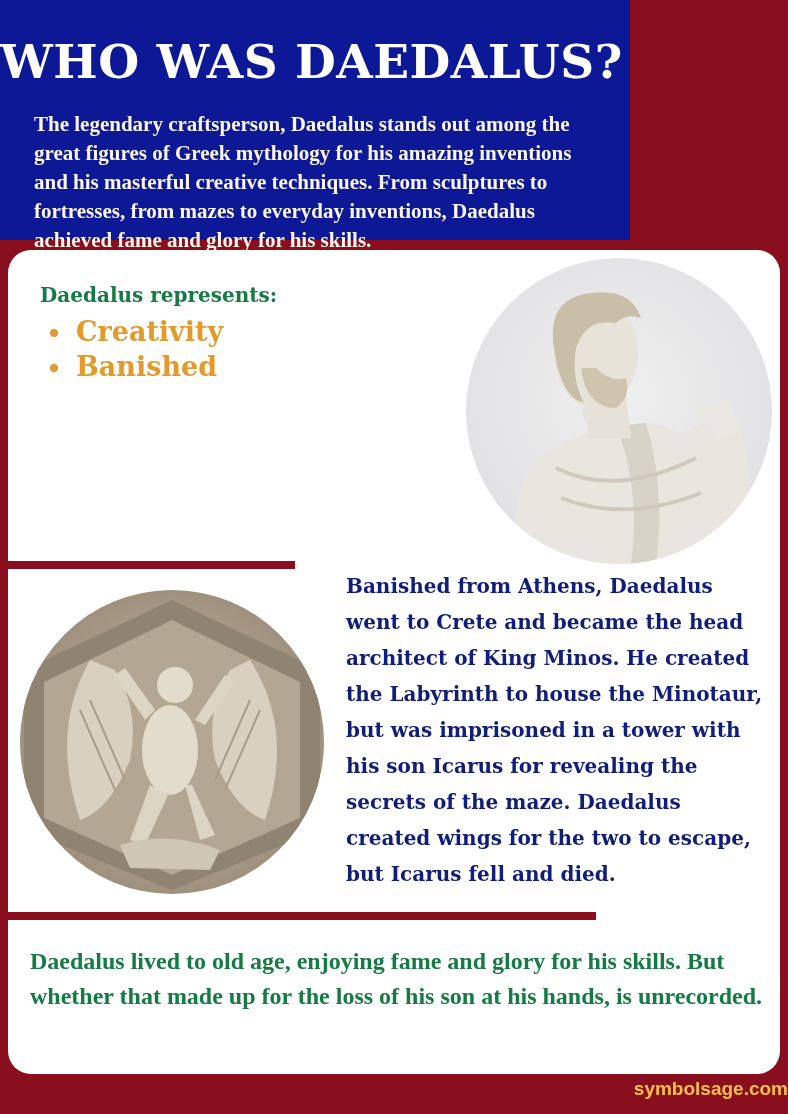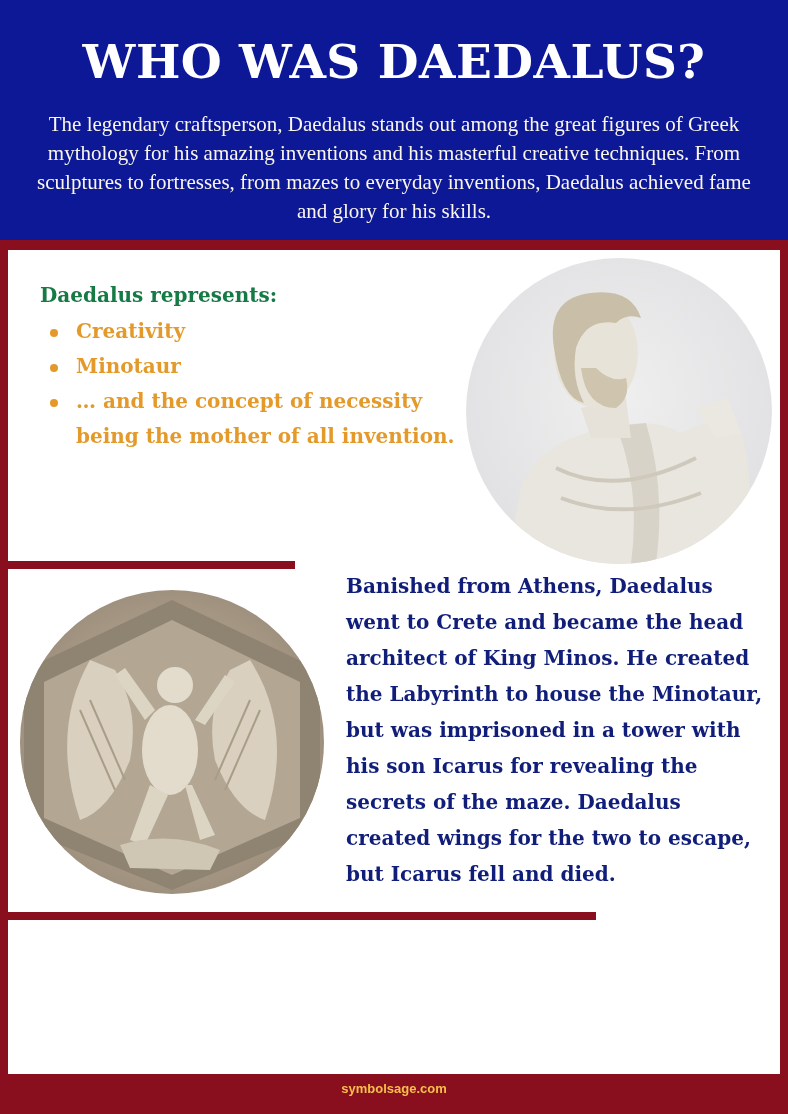--- a/index.html
+++ b/index.html
@@ -1,49 +1,50 @@
 <!DOCTYPE html>
 <html><head>
 <meta charset="utf-8">
 <style>
   * { box-sizing: border-box; margin: 0; padding: 0; }
   html, body { width: 788px; height: 1114px; overflow: hidden; }
   body { background: #8a0f1e; font-family: "DejaVu Serif", serif; position: relative; }
 
   .header {
-    position: absolute; left: 0; top: 0; width: 788px; height: 240px;
-    background: #0c1896; text-align: center; color: #fff;
+    position: absolute; left: 0; top: 0; width: 630px; height: 240px;
+    background: #0c1896; text-align: left; color: #fff;
   }
   .header h1 {
     font-family: "DejaVu Serif", serif; font-weight: bold;
     font-size: 47px; letter-spacing: 0.5px; line-height: 1;
     position: absolute; left: 0; right: 0; top: 38px;
   }
   .header .intro {
-    position: absolute; left: 22px; right: 22px; top: 110px;
-    font-family: "Liberation Serif", serif; font-weight: normal;
+    position: absolute; left: 34px; right: 22px; top: 110px;
+    font-family: "Liberation Serif", serif; font-weight: bold;
     font-size: 21px; line-height: 29px; color: #fbf6ea;
   }
 
   .panel {
     position: absolute; left: 8px; top: 250px; width: 772px; height: 824px;
     background: #ffffff;
+    border-radius: 23px;
   }
 
   .represents-title {
     position: absolute; left: 32px; top: 33px;
     font-family: "DejaVu Serif", serif; font-weight: bold; font-size: 20px;
     color: #157a44;
   }
   .represents-list {
     position: absolute; left: 42px; top: 64px; list-style: none;
   }
   .represents-list li {
     position: relative; padding-left: 26px;
-    font-family: "DejaVu Serif", serif; font-weight: bold; font-size: 20px;
+    font-family: "DejaVu Serif", serif; font-weight: bold; font-size: 27px;
     line-height: 35px; color: #e39a2b; width: 420px;
   }
   .represents-list li .bullet {
     position: absolute; left: 0; top: 15px; width: 8px; height: 8px;
     border-radius: 50%; background: #e39a2b;
   }
 
   .img-circle {
     position: absolute; border-radius: 50%; overflow: hidden;
   }
@@ -69,40 +70,39 @@
   }
 
   .closing {
     position: absolute; left: 22px; top: 694px; width: 740px;
     font-family: "Liberation Serif", serif; font-weight: bold; font-size: 24px;
     line-height: 35px; color: #157a44;
   }
 
   .footer {
     position: absolute; left: 0; top: 1064px; width: 788px; height: 50px;
-    text-align: center; line-height: 50px;
-    font-family: "Liberation Sans", sans-serif; font-weight: bold; font-size: 13px;
+    text-align: right; line-height: 50px;
+    font-family: "Liberation Sans", sans-serif; font-weight: bold; font-size: 19px;
     color: #f5c04a;
   }
 </style>
 </head>
 <body>
 
 <header class="header">
   <h1>WHO WAS DAEDALUS?</h1>
   <p class="intro">The legendary craftsperson, Daedalus stands out among the great figures of Greek mythology for his amazing inventions and his masterful creative techniques. From sculptures to fortresses, from mazes to everyday inventions, Daedalus achieved fame and glory for his skills.</p>
 </header>
 
 <main class="panel">
 
   <div class="represents-title">Daedalus represents:</div>
   <ul class="represents-list">
     <li><span class="bullet"></span><span>Creativity</span></li>
-    <li><span class="bullet"></span><span>Minotaur</span></li>
-    <li><span class="bullet"></span><span>… and the concept of necessity being the mother of all invention.</span></li>
+    <li><span class="bullet"></span><span>Banished</span></li>
   </ul>
 
   <div class="img-circle img-statue" title="marble bust of bearded man looking upward">
     <svg width="306" height="306" viewBox="0 0 306 306">
 
       <path d="M40 306 L55 230 Q70 190 120 175 L150 168 Q190 160 215 175 L250 160 L275 175 Q290 220 280 306 Z" fill="#e9e6df"></path>
       <path d="M150 168 Q175 230 165 306 L190 306 Q200 230 180 165 Z" fill="#d8d3c8"></path>
       <path d="M90 210 Q150 240 230 200" stroke="#cfc9bd" stroke-width="4" fill="none"></path>
       <path d="M95 240 Q160 265 235 235" stroke="#cfc9bd" stroke-width="4" fill="none"></path>
 
@@ -143,17 +143,18 @@
       <path d="M175 130 L205 85 L215 92 L185 135 Z" fill="#ddd5c4"></path>
 
       <path d="M100 255 Q150 240 200 260 L190 280 L110 278 Z" fill="#cfc6b4"></path>
     </svg>
   </div>
 
   <p class="story">Banished from Athens, Daedalus went to Crete and became the head architect of King Minos. He created the Labyrinth to house the Minotaur, but was imprisoned in a tower with his son Icarus for revealing the secrets of the maze. Daedalus created wings for the two to escape, but Icarus fell and died.</p>
 
   <div class="divider divider-2"></div>
 
+  <p class="closing">Daedalus lived to old age, enjoying fame and glory for his skills. But whether that made up for the loss of his son at his hands, is unrecorded.</p>
 </main>
 
 <footer class="footer">
   <span>symbolsage.com</span>
 </footer>
 
 </body></html>

